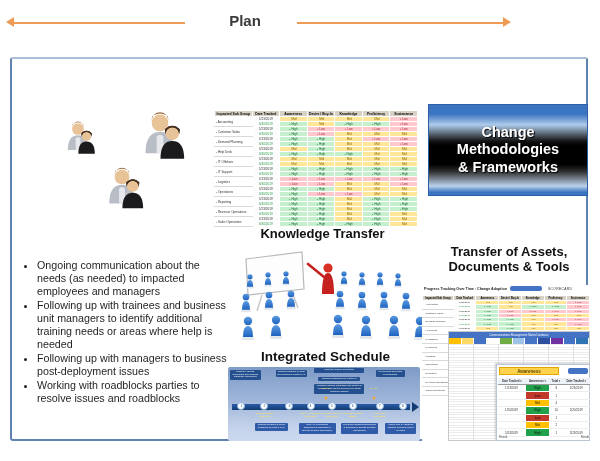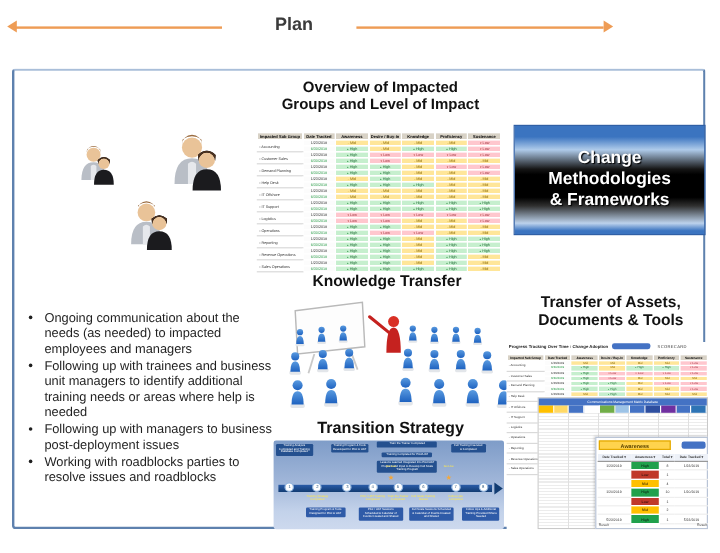--- a/index.html
+++ b/index.html
@@ -115,22 +115,20 @@
     <use href="#pair" transform="translate(82,80) scale(0.98)"></use>
   </svg>
 
   <ul class="abs bullets" style="left:10px;top:200px;width:208px;" data-name="ongoing-bullet-list">
       <li data-name="bullet-item">Ongoing communication about the needs (as needed) to impacted employees and managers</li>
       <li data-name="bullet-item">Following up with trainees and business unit managers to identify additional training needs or areas where help is needed</li>
       <li data-name="bullet-item">Following up with managers to business post-deployment issues</li>
       <li data-name="bullet-item">Working with roadblocks parties to resolve issues and roadblocks</li>
     </ul>
 
-  <div class="abs t" style="left:200px;top:7px;width:210px;font-size:12.5px;" data-name="overview-title">Overview of Impacted
-Groups and Level of Impact</div>
   <div class="abs imp main-imp" id="impact-table" style="left:202px;top:51px;width:204px;" data-name="impact-table">
       <table data-name="impact-grid">
         <colgroup>
           <col style="width: 18.5%;">
           <col style="width: 13.5%;">
           <col style="width: 13.6%;">
           <col style="width: 13.6%;">
           <col style="width: 13.6%;">
           <col style="width: 13.6%;">
           <col style="width: 13.6%;">
@@ -377,21 +375,21 @@
       <use href="#person" transform="translate(174,57) scale(0.8)"></use>
       <use href="#person" transform="translate(16,84) scale(1)"></use>
       <use href="#person" transform="translate(44,83) scale(1)"></use>
       <use href="#person" transform="translate(106,82) scale(1)"></use>
       <use href="#person" transform="translate(134,83) scale(1)"></use>
       <use href="#person" transform="translate(162,83) scale(1)"></use>
       <use href="#person" transform="translate(188,84) scale(1)"></use>
     </g>
   </svg>
 
-  <div class="abs t" style="left:226px;top:290px;width:175px;font-size:13.5px;" data-name="transition-title">Transition Strategy</div>
+  <div class="abs t" style="left:226px;top:290px;width:175px;font-size:13.5px;" data-name="transition-title">Integrated Schedule</div>
   <div class="abs tl" id="timeline" style="left:216px;top:308px;width:192px;height:74px;" data-name="transition-timeline-image">
       <div data-name="timeline-bar" class="tl-bar"></div>
       <div data-name="timeline-arrowhead-icon" class="tl-arrow"></div>
       <div data-name="milestone-circle" class="tl-circle" style="left: 7%;">1</div>
       <div data-name="milestone-circle" class="tl-circle" style="left: 19%;">2</div>
       <div data-name="milestone-circle" class="tl-circle" style="left: 32%;">3</div>
       <div data-name="milestone-circle" class="tl-circle" style="left: 43%;">4</div>
       <div data-name="milestone-circle" class="tl-circle" style="left: 54%;">5</div>
       <div data-name="milestone-circle" class="tl-circle" style="left: 65%;">6</div>
       <div data-name="milestone-circle" class="tl-circle" style="left: 79%;">7</div>

